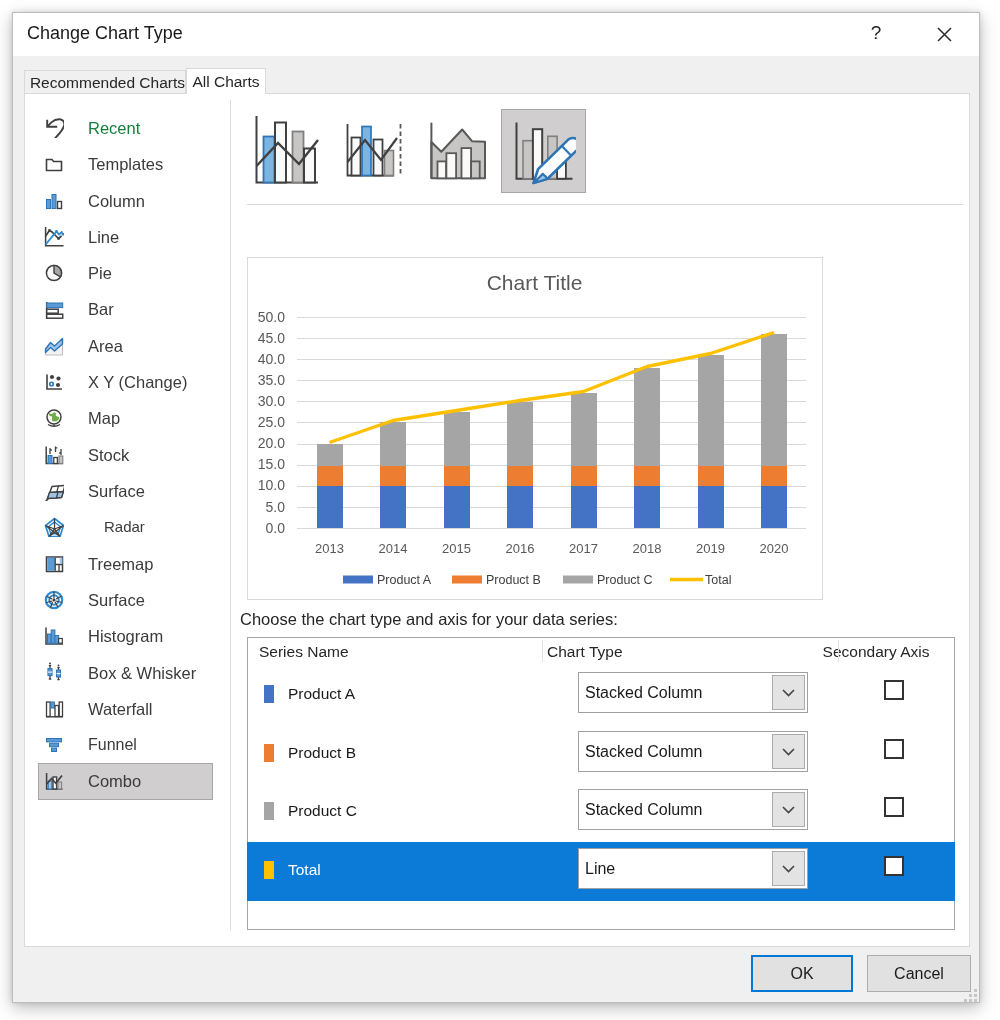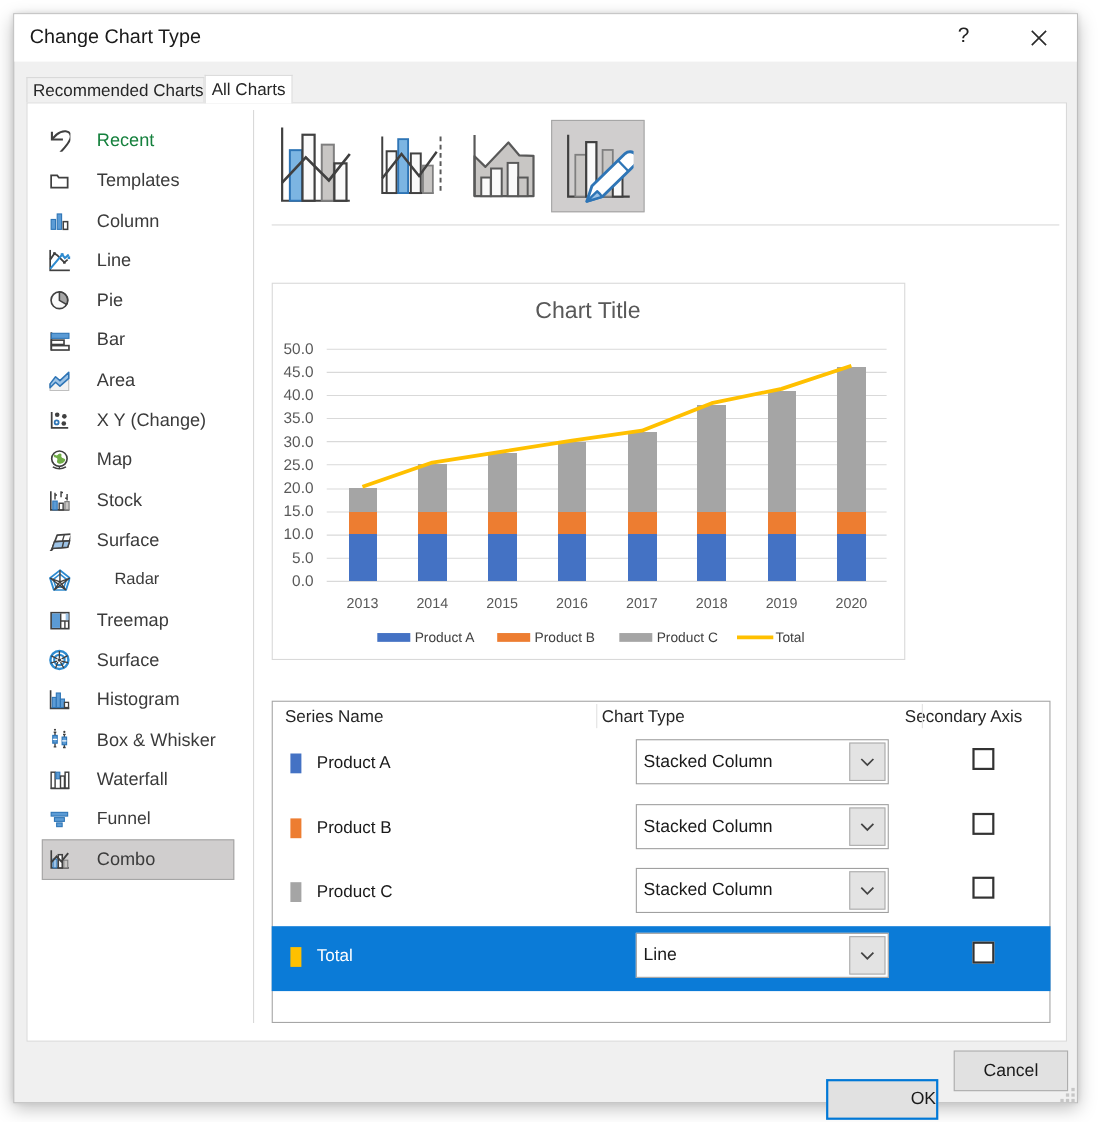--- a/index.html
+++ b/index.html
@@ -257,20 +257,21 @@
         <rect x="95" y="317.5" width="30" height="8" fill="#4472c4"></rect>
         <text x="129" y="325.5" font-size="12.5" fill="#404040">Product A</text>
         <rect x="204" y="317.5" width="30" height="8" fill="#ed7d31"></rect>
         <text x="238" y="325.5" font-size="12.5" fill="#404040">Product B</text>
         <rect x="315" y="317.5" width="30" height="8" fill="#a5a5a5"></rect>
         <text x="349" y="325.5" font-size="12.5" fill="#404040">Product C</text>
         <line x1="422" y1="321.5" x2="455" y2="321.5" stroke="#ffc000" stroke-width="3.4"></line>
         <text x="457" y="325.5" font-size="12.5" fill="#404040">Total</text>
       </svg></div>
 
+<div class="abs" style="left:240px;top:610px;font-size:16.5px;color:#262626">Choose the chart type and axis for your data series:</div>
 
 <div class="abs" style="left:247px;top:637px;width:708px;height:293px;background:#fff;border:1px solid #a6a6a6;box-sizing:border-box"></div>
 <div class="abs" style="left:259px;top:643px;font-size:15.5px;color:#262626">Series Name</div>
 <div class="abs" style="left:547px;top:643px;font-size:15.5px;color:#262626">Chart Type</div>
 <div class="abs" style="left:800px;top:643px;width:152px;text-align:center;font-size:15.5px;color:#262626">Secondary Axis</div>
 <div class="abs" style="left:542px;top:640px;width:1px;height:22px;background:#e1e1e1"></div>
 <div class="abs" style="left:838px;top:640px;width:1px;height:22px;background:#e1e1e1"></div>
 <div style="position:absolute;left:264px;top:685px;width:10px;height:18px;background:#4472c4"></div>
 <div style="position:absolute;left:288px;top:683px;height:22px;line-height:22px;font-size:15.5px;color:#1a1a1a">Product A</div>
 <div style="position:absolute;left:578px;top:672px;width:230px;height:41px;background:#fff;border:1px solid #a0a0a0;box-sizing:border-box">
@@ -302,21 +303,21 @@
 <div style="position:absolute;left:264px;top:861px;width:10px;height:18px;background:#ffc000"></div>
 <div style="position:absolute;left:288px;top:859px;height:22px;line-height:22px;font-size:15.5px;color:#fff">Total</div>
 <div style="position:absolute;left:578px;top:848px;width:230px;height:41px;background:#fff;border:1px solid #a0a0a0;box-sizing:border-box">
       <div style="position:absolute;left:6px;top:0;height:39px;line-height:39px;font-size:16px;color:#1a1a1a">Line</div>
       <div style="position:absolute;right:2px;top:2px;width:33px;height:35px;background:#e3e3e3;border:1px solid #acacac;box-sizing:border-box"><svg width="31" height="33" viewBox="0 0 31 33">
           <path d="M10 14 l5.5 5.5 L21 14" fill="none" stroke="#444" stroke-width="1.6"></path>
         </svg></div>
     </div>
 <div style="position:absolute;left:884px;top:856px;width:20px;height:20px;background:#fff;border:2px solid #333;box-sizing:border-box"></div>
 
-<div class="abs" style="left:751px;top:981px;width:102px;height:37px;background:#e1e1e1;border:2px solid #0078d7;box-sizing:border-box;text-align:right;font-size:16px;color:#1a1a1a;line-height:33px">OK</div>
+<div class="abs" style="left:751px;top:955px;width:102px;height:37px;background:#e1e1e1;border:2px solid #0078d7;box-sizing:border-box;text-align:center;font-size:16px;color:#1a1a1a;line-height:33px">OK</div>
 <div class="abs" style="left:867px;top:955px;width:104px;height:37px;background:#e1e1e1;border:1px solid #adadad;box-sizing:border-box;text-align:center;font-size:16px;color:#1a1a1a;line-height:35px">Cancel</div>
 
 <svg class="abs" style="left:962px;top:987px" width="18" height="18" viewBox="0 0 18 18">
   <g fill="#c6c6c6">
         <rect x="12" y="2" width="3" height="3"></rect>
         <rect x="12" y="7" width="3" height="3"></rect>
         <rect x="7" y="7" width="3" height="3"></rect>
         <rect x="12" y="12" width="3" height="3"></rect>
         <rect x="7" y="12" width="3" height="3"></rect>
         <rect x="2" y="12" width="3" height="3"></rect>

